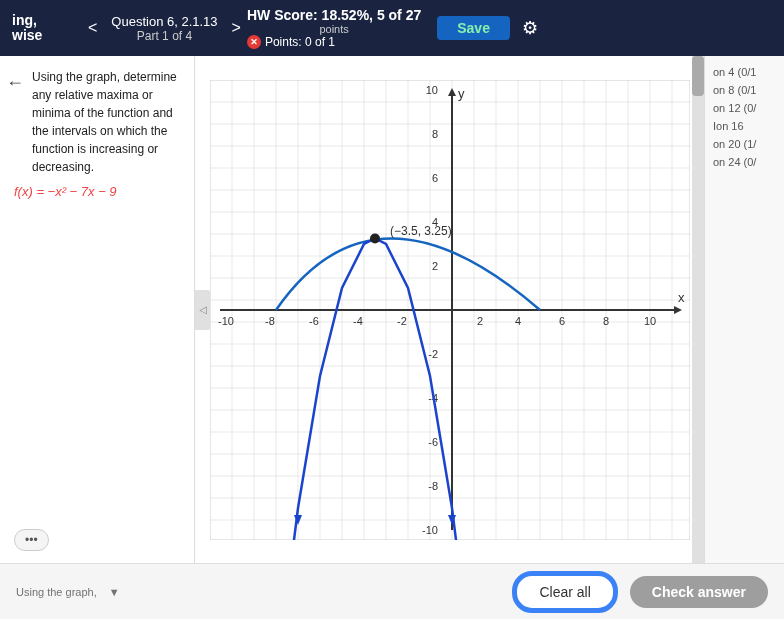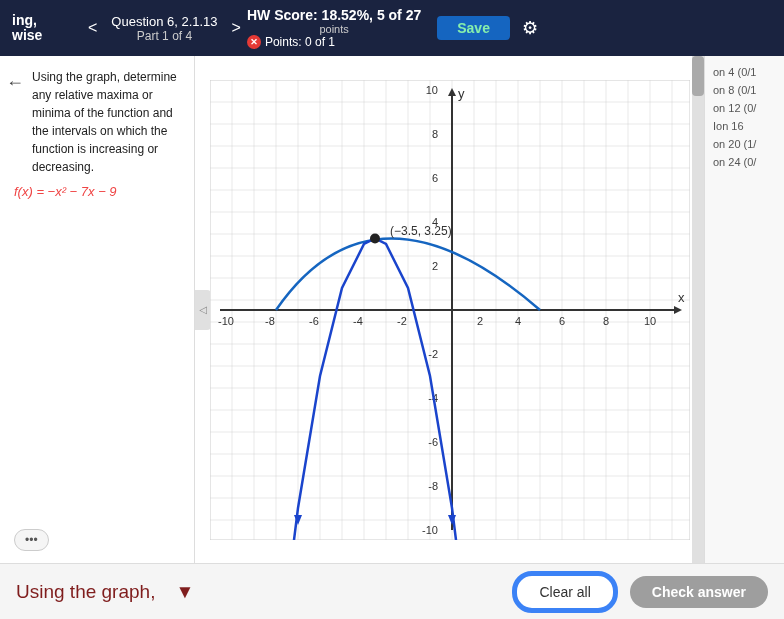--- a/index.html
+++ b/index.html
@@ -209,23 +209,23 @@
       background: #f5f5f5;
       border-top: 1px solid #ddd;
       display: flex;
       align-items: center;
       justify-content: space-between;
       padding: 0 16px;
     }
     .using-graph-label {
       display: flex;
       align-items: center;
-      gap: 20px;
-      font-size: 19px;
-      color: #7f1d1d;
+      gap: 12px;
+      font-size: 11px;
+      color: #737373;
       cursor: pointer;
     }
     .bottom-right {
       display: flex;
       gap: 12px;
       align-items: center;
     }
     .clear-all-btn {
       background: white;
       border: 5px solid #3b82f6;

